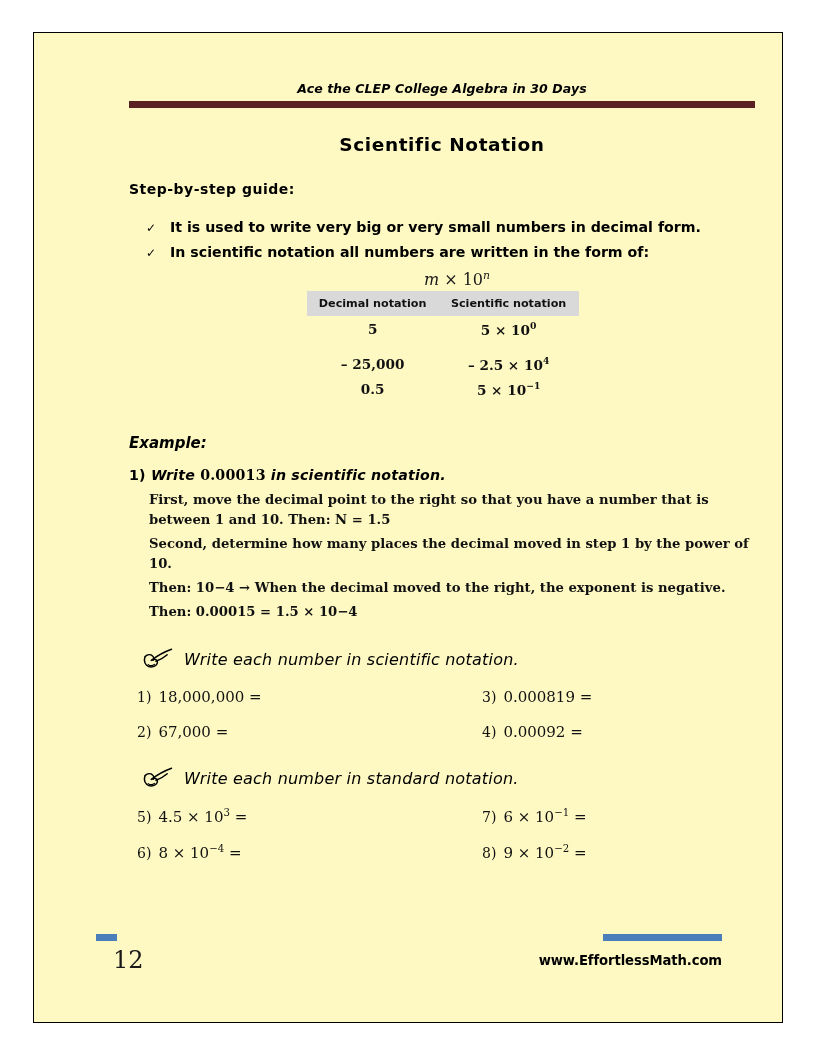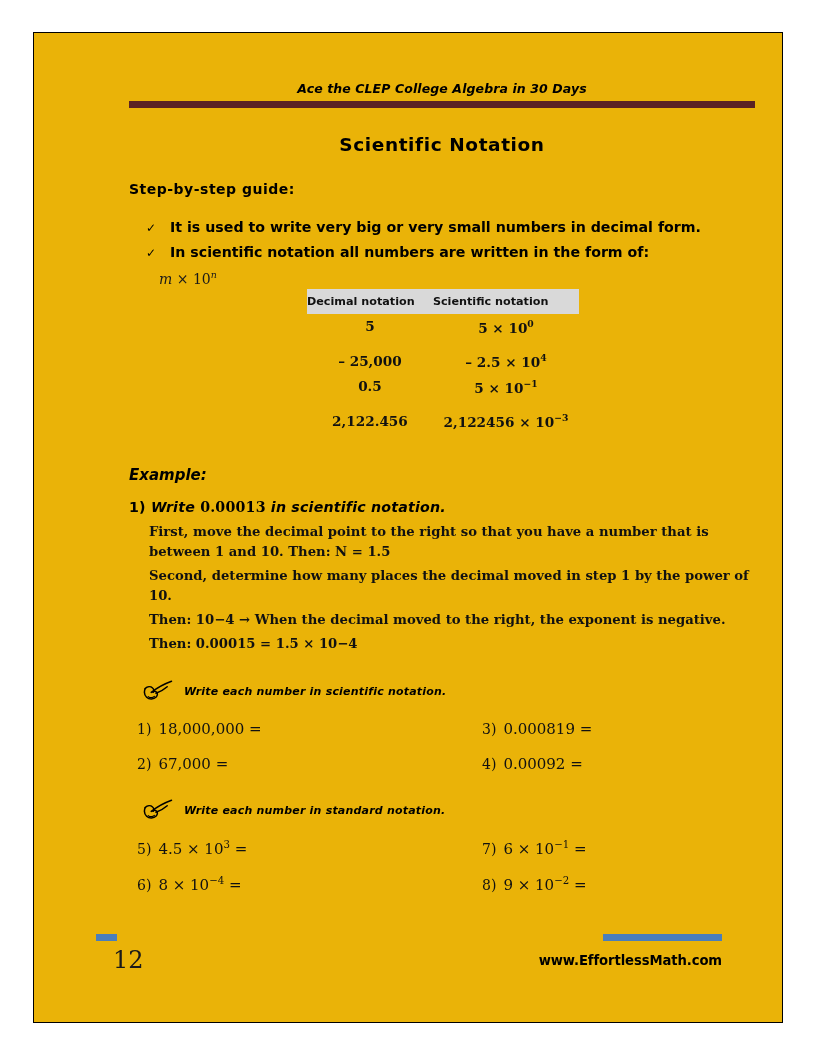--- a/index.html
+++ b/index.html
@@ -17,21 +17,21 @@
 
   
   .page-frame {
     position: absolute;
     left: 33px;
     top: 32px;
     width: 750px;
     height: 991px;
     border: 1.6px solid #000000;
     box-sizing: border-box;
-    background: #eab308;
+    background: #fef9c3;
   }
 
   .content {
     position: absolute;
     left: 95px;
     top: 48px;
     width: 626px;
     height: 920px;
   }
 
@@ -88,23 +88,23 @@
   .bullet-check {
     width: 24px;
     flex: 0 0 24px;
     font-weight: normal;
     font-size: 12px;
   }
   .bullet-text { flex: 1; }
 
   
   .formula-line {
-    text-align: left;
-    font-family: "DejaVu Serif", serif;
-    font-size: 14px;
+    text-align: center;
+    font-family: "DejaVu Serif", serif;
+    font-size: 16px;
     color: #1a1a1a;
     margin: 3px 0 2px 0;
     padding-left: 30px;
   }
   .formula-line i { font-family: "DejaVu Serif", serif; font-style: italic; }
 
   
   .notation-table-wrap {
     width: 272px;
     margin: 0 0 0 178px;
@@ -114,21 +114,21 @@
     width: 272px;
     font-family: "DejaVu Serif", serif;
   }
   table.notation-table th {
     background: #D9D9D9;
     font-family: "DejaVu Sans", sans-serif;
     font-weight: bold;
     font-size: 11.2px;
     color: #111;
     padding: 6px 0 6px 0;
-    text-align: left;
+    text-align: center;
     border: none;
   }
   table.notation-table td {
     font-family: "DejaVu Serif", serif;
     font-weight: bold;
     font-size: 13.6px;
     color: #111;
     text-align: center;
     padding: 4px 0 4px 0;
     border: none;
@@ -179,23 +179,23 @@
     margin: 26px 0 18px 14px;
   }
   .quill-icon {
     width: 30px;
     height: 22px;
     flex: 0 0 30px;
     margin-right: 11px;
   }
   .exercise-head-text {
     font-family: "DejaVu Sans", sans-serif;
-    font-weight: bold;
+    font-weight: normal;
     font-style: italic;
-    font-size: 11px;
+    font-size: 16px;
     color: #000;
     letter-spacing: 0.2px;
   }
 
   
   .problems {
     display: grid;
     grid-template-columns: 345px 1fr;
     row-gap: 17px;
     margin: 0 0 0 8px;
@@ -294,24 +294,20 @@
             <td><span>5 × 10</span><sup>0</sup></td>
           </tr>
           <tr class="spaced">
             <td>– 25,000</td>
             <td><span>– 2.5 × 10</span><sup>4</sup></td>
           </tr>
           <tr>
             <td>0.5</td>
             <td><span>5 × 10</span><sup>−1</sup></td>
           </tr>
-          <tr class="spaced">
-            <td>2,122.456</td>
-            <td><span>2,122456 × 10</span><sup>−3</sup></td>
-          </tr>
         </tbody>
       </table>
     </div>
 
     <div class="example-label">Example:</div>
 
     <div class="ex-block">
       <div class="ex-head">
         <span class="num">1)</span>
         <span>Write</span>

